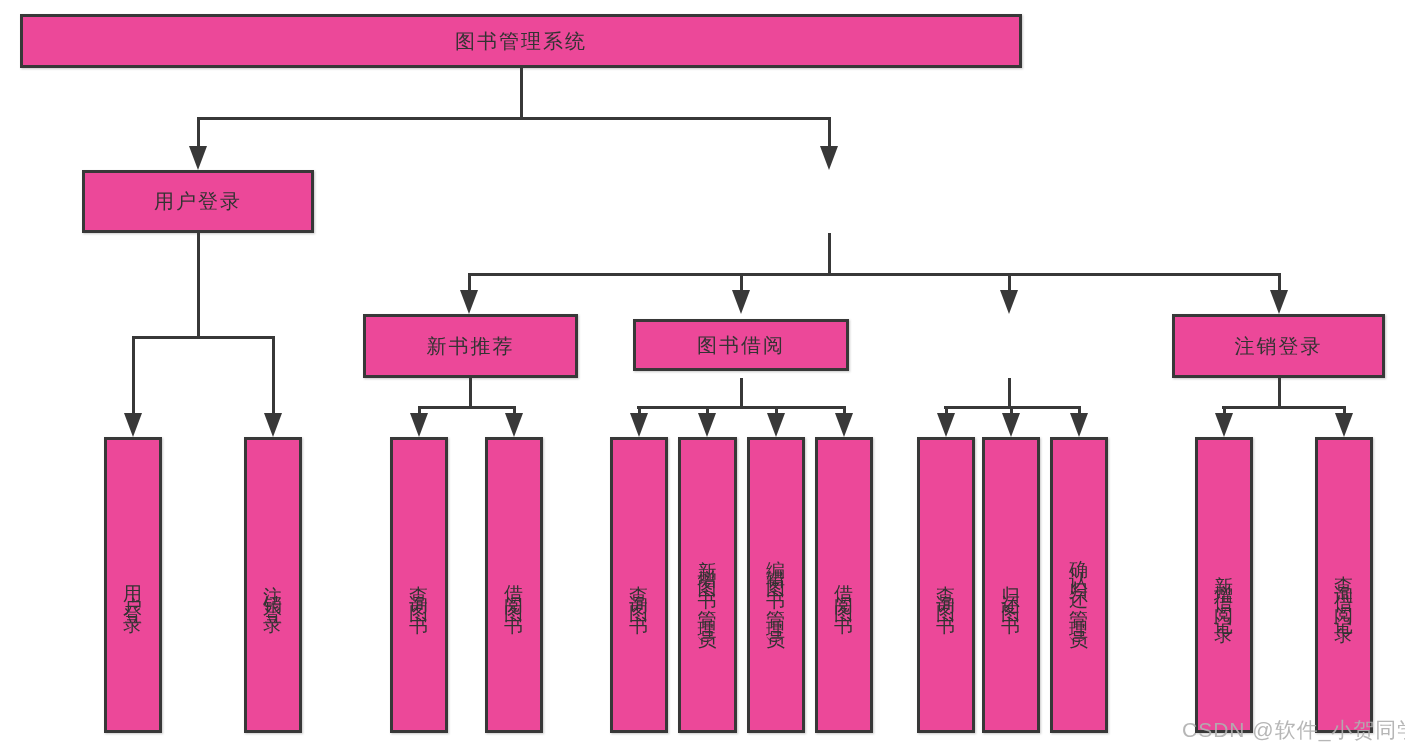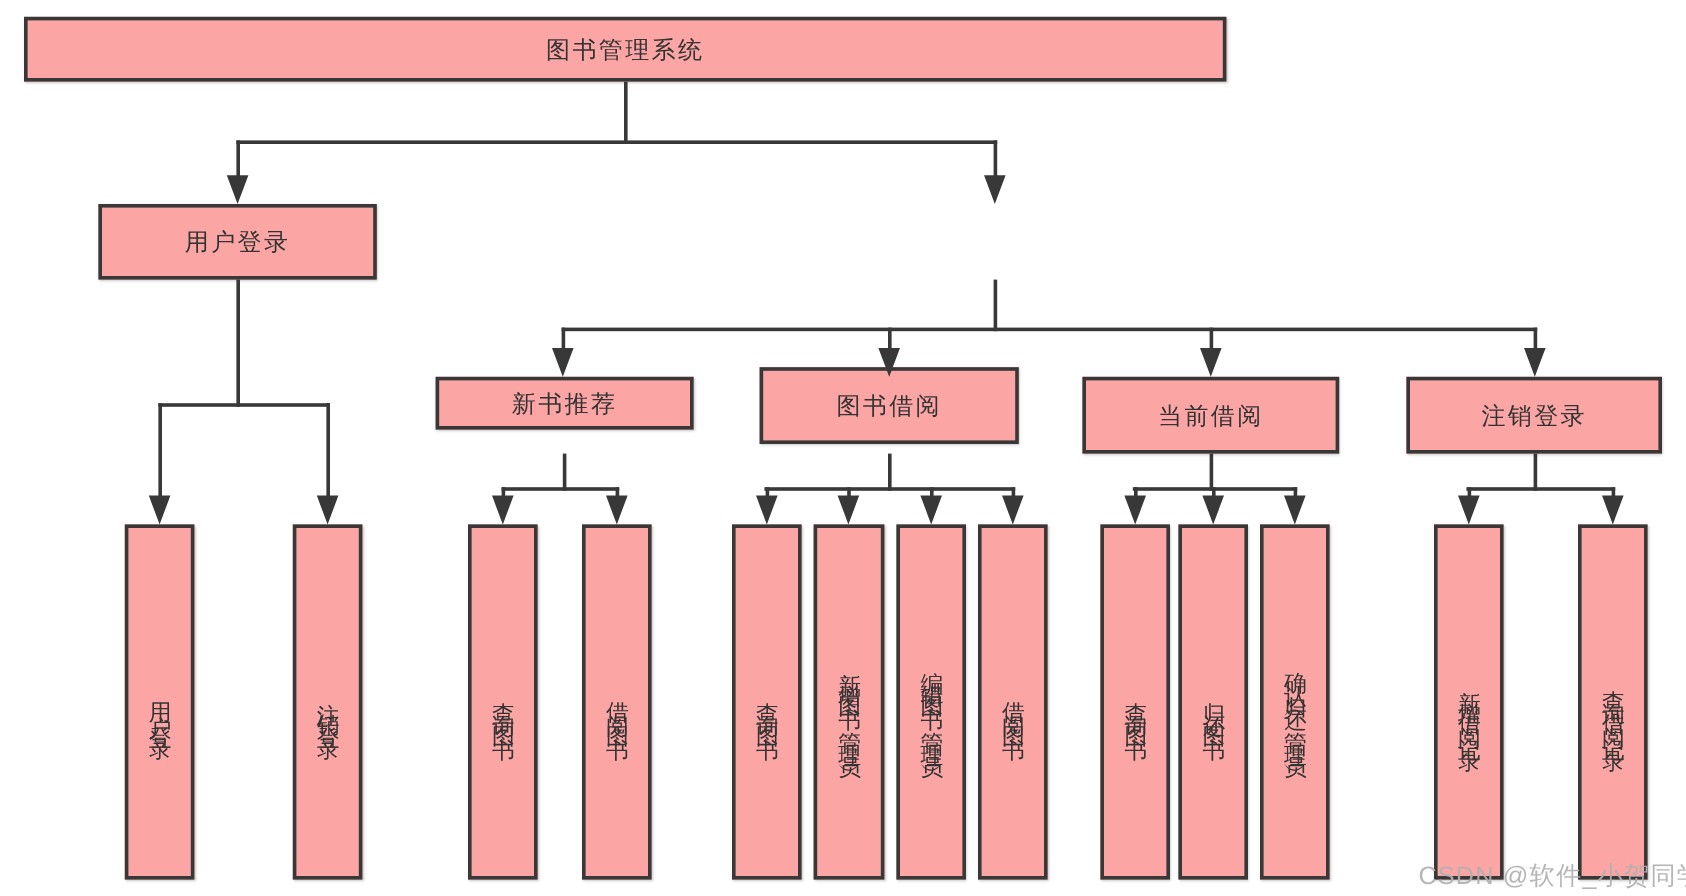--- a/index.html
+++ b/index.html
@@ -15,21 +15,21 @@
   }
   .stage {
     position: relative;
     width: 1405px; height: 747px;
     background: #ffffff;
   }
   
   .node {
     position: absolute;
     border: 3px solid var(--line);
-    background: #fca5a5;
+    background: #ec4899;
     color: var(--text);
     display: flex;
     align-items: center;
     justify-content: center;
     box-shadow: 1px 1px 2px rgba(100,100,100,0.35);
   }
   .node.h { font-size: 20px; letter-spacing: 2px; }
   .node.leaf { font-size: 19px; }
   .node.leaf .vtext {
     writing-mode: vertical-rl;
@@ -71,23 +71,22 @@
 </style>
 </head>
 <body>
 
 <div class="stage">
 
   <div class="node h" style="left:20px; top:14px; width:1002px; height:54px;">图书管理系统</div>
 
   <div class="node h" style="left:82px; top:170px; width:232px; height:63px;">用户登录</div>
 
-  <div class="node h" style="left:363px; top:314px; width:215px; height:44px;">新书推荐</div>
-  <div class="node h" style="left:633px; top:306px; width:216px; height:64px;">图书借阅</div>
-  <div class="node h" style="left:902px; top:314px; width:214px; height:64px;">当前借阅</div>
+  <div class="node h" style="left:363px; top:314px; width:215px; height:64px;">新书推荐</div>
+  <div class="node h" style="left:633px; top:319px; width:216px; height:52px;">图书借阅</div>
   <div class="node h" style="left:1172px; top:314px; width:213px; height:64px;">注销登录</div>
 
   <div class="node leaf" style="left:104px; top:437px; width:58px; height:296px;">
     <span class="vtext">用户登录</span>
   </div>
   <div class="node leaf" style="left:244px; top:437px; width:58px; height:296px;">
     <span class="vtext">注销登录</span>
   </div>
   <div class="node leaf" style="left:390px; top:437px; width:58px; height:296px;">
     <span class="vtext">查询图书</span>

